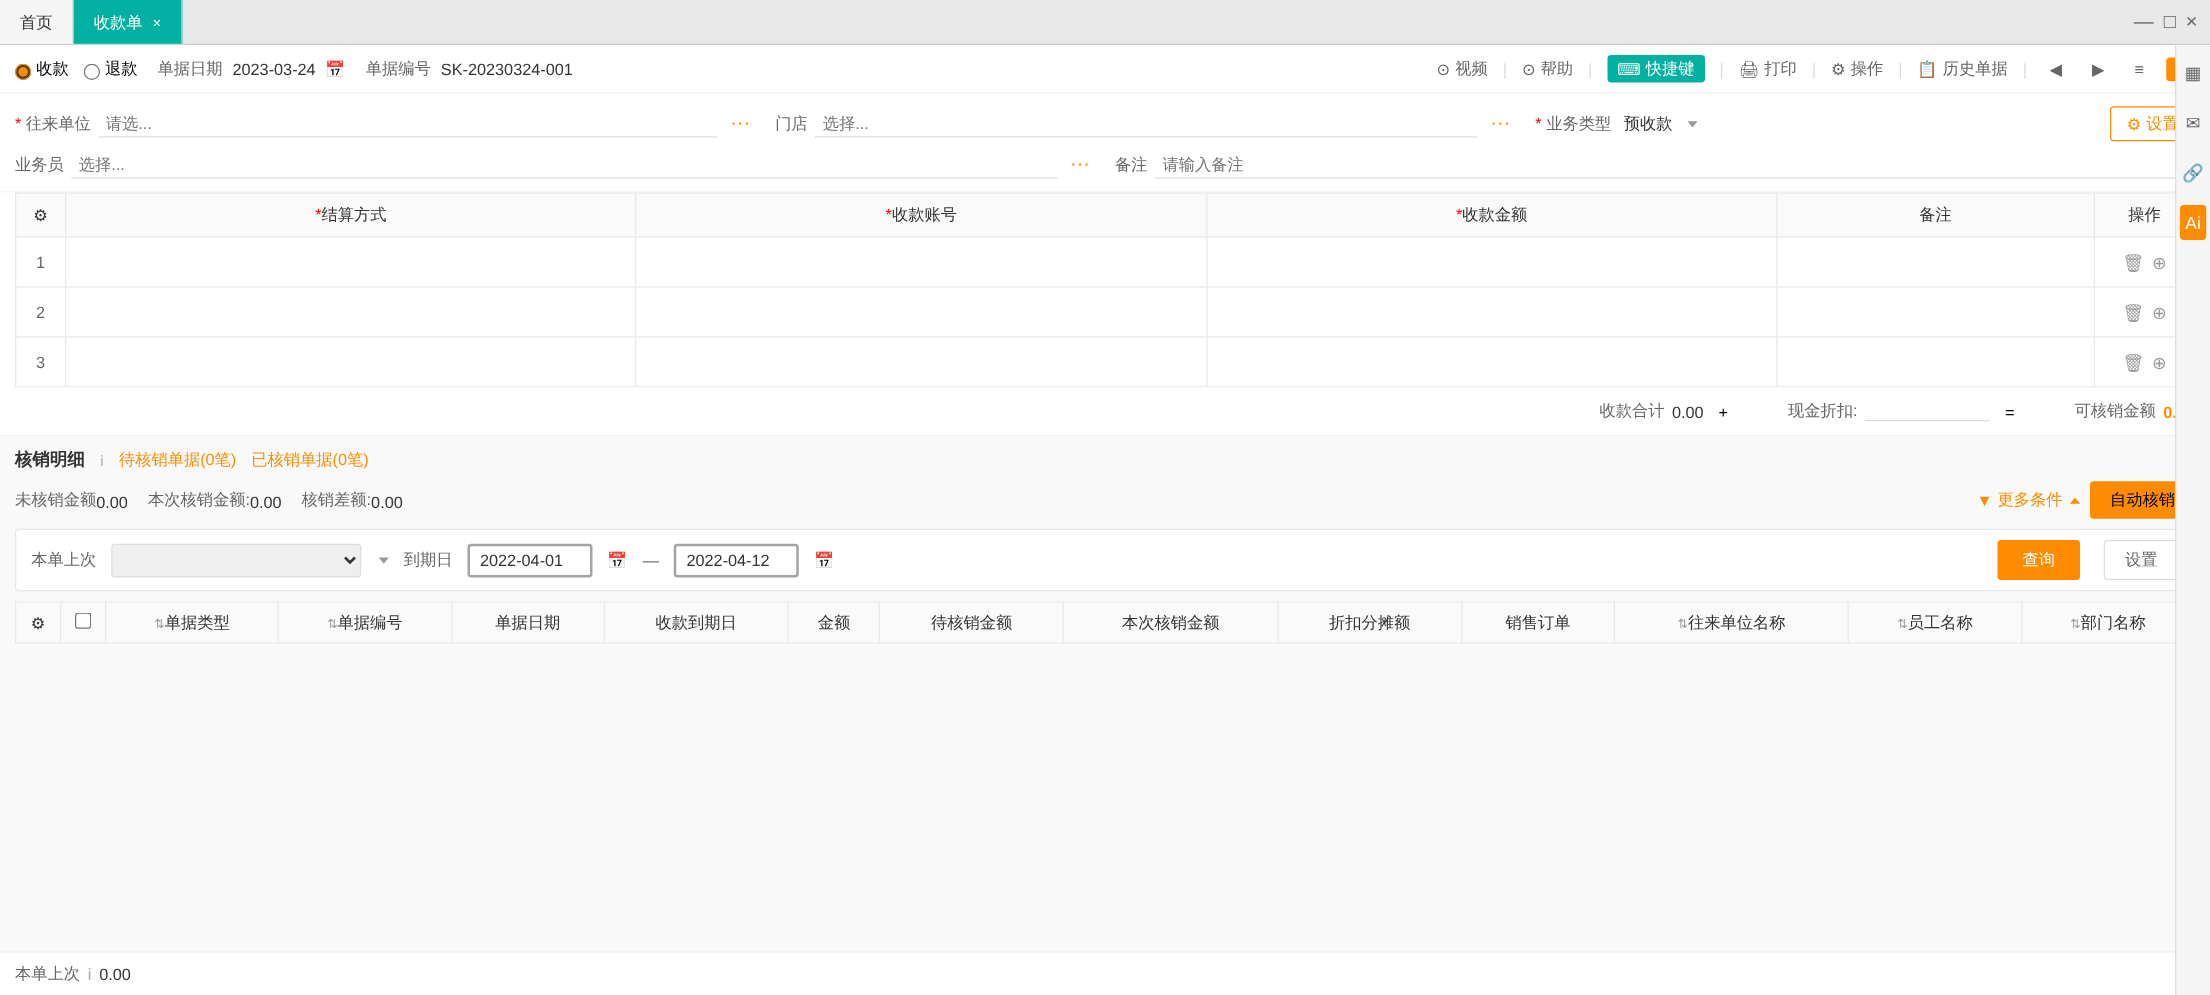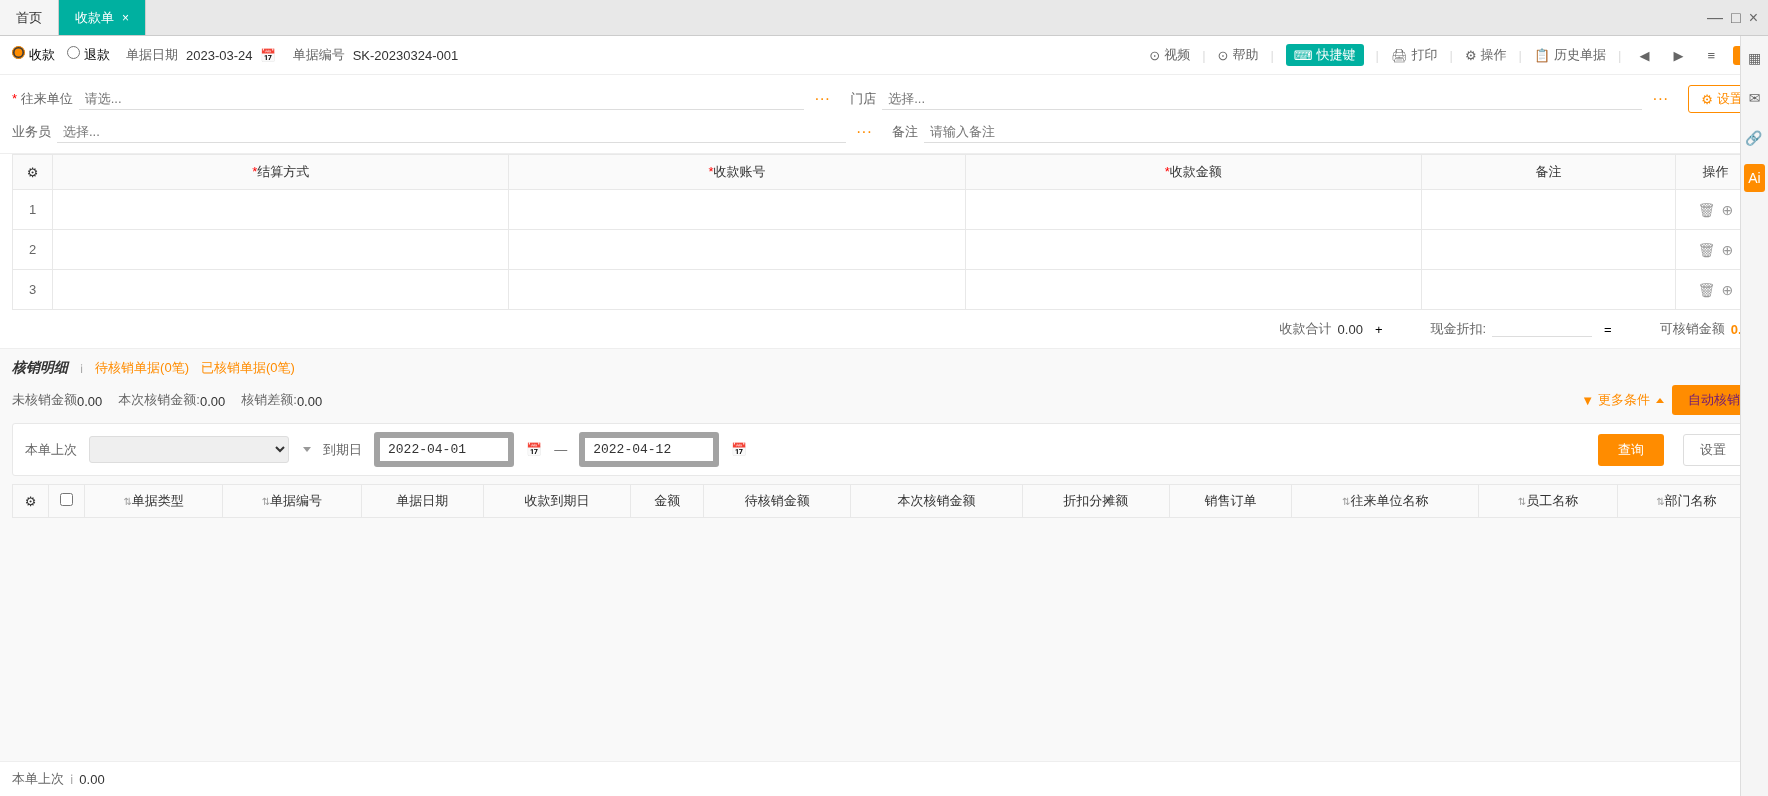--- a/index.html
+++ b/index.html
@@ -12,21 +12,21 @@
     .tab-close { color: #fff; cursor: pointer; font-size: 12px; }
     .tab-bar-right { margin-left: auto; display: flex; align-items: center; padding-right: 10px; gap: 8px; }
     .tab-bar-right span { cursor: pointer; color: #666; font-size: 16px; }
 
     
     .main-content { background: #fff; height: calc(796px - 36px); display: flex; flex-direction: column; }
 
     
     .toolbar { display: flex; align-items: center; padding: 8px 12px; border-bottom: 1px solid #eee; gap: 16px; background: #fff; }
     .radio-group { display: flex; gap: 12px; align-items: center; }
-    .radio-item { display: flex; align-items: flex-start; gap: 4px; cursor: pointer; }
+    .radio-item { display: flex; align-items: flex-end; gap: 4px; cursor: pointer; }
     .radio-item input { accent-color: #ff8c00; cursor: pointer; }
     .doc-info { display: flex; align-items: center; gap: 8px; color: #333; }
     .doc-info .label { color: #666; }
     .doc-info .value { color: #333; font-weight: 500; }
     .calendar-icon { color: #ff8c00; cursor: pointer; }
     .toolbar-right { margin-left: auto; display: flex; align-items: center; gap: 12px; color: #666; }
     .toolbar-right .tool-item { display: flex; align-items: center; gap: 4px; cursor: pointer; color: #666; }
     .tool-active { background: #00b0a0; color: #fff !important; padding: 2px 8px; border-radius: 3px; }
     .icon-btn { cursor: pointer; padding: 2px 6px; border-radius: 3px; }
 
@@ -54,34 +54,34 @@
     
     .summary-row { display: flex; align-items: center; justify-content: flex-end; padding: 10px 12px; border-bottom: 1px solid #eee; gap: 12px; background: #fff; }
     .summary-item { display: flex; align-items: center; gap: 6px; color: #666; padding-left: 36px; }
     .summary-value { color: #333; }
     .summary-total { color: #ff8c00; font-weight: bold; }
     .summary-input { border: none; border-bottom: 1px solid #ddd; width: 100px; text-align: right; outline: none; }
 
     
     .reconcile-section { background: #f9f9f9; flex: 1; padding: 10px 12px; display: flex; flex-direction: column; gap: 8px; overflow: hidden; }
     .reconcile-header { display: flex; align-items: center; gap: 12px; }
-    .reconcile-title { font-weight: bold; font-size: 14px; color: #333; font-style: italic; }
+    .reconcile-title { font-weight: bold; font-size: 14px; color: #333; }
     .info-icon { color: #aaa; cursor: pointer; font-size: 12px; }
     .tab-link { color: #ff8c00; cursor: pointer; }
     .reconcile-stats { display: flex; align-items: center; gap: 16px; color: #666; }
     .reconcile-stats .stat-item { display: flex; align-items: flex-end; gap: 0; }
     .stat-value { color: #333; }
     .filter-right { margin-left: auto; display: flex; align-items: center; gap: 8px; }
     .more-filter { color: #ff8c00; cursor: pointer; display: flex; align-items: center; gap: 4px; }
-    .auto-reconcile-btn { background: #ff8c00; color: #701a75; border: none; padding: 6px 16px; border-radius: 3px; cursor: pointer; }
+    .auto-reconcile-btn { background: #ff8c00; color: #000000; border: none; padding: 6px 16px; border-radius: 3px; cursor: pointer; }
 
     .filter-row { display: flex; align-items: center; gap: 12px; background: #fff; border: 1px solid #e8e8e8; border-radius: 3px; padding: 8px 12px; }
     .filter-label { color: #666; }
     .filter-select { border: 1px solid #ddd; padding: 4px 8px; border-radius: 3px; color: #333; outline: none; width: 200px; }
-    .filter-date { border: 6px solid #a3a3a3; padding: 4px 8px; border-radius: 3px; color: #333; outline: none; width: 140px; font-family: Liberation Mono, monospace; }
+    .filter-date { border: 2px solid #a3a3a3; padding: 4px 8px; border-radius: 3px; color: #333; outline: none; width: 100px; }
     .date-sep { color: #666; }
     .date-icon { color: #666; cursor: pointer; }
     .query-btn { background: #ff8c00; color: #fff; border: none; padding: 6px 20px; border-radius: 3px; cursor: pointer; }
     .setting-btn2 { background: #fff; color: #666; border: 1px solid #ddd; padding: 6px 16px; border-radius: 3px; cursor: pointer; }
 
     
     .bottom-table-section { background: #fff; overflow: hidden; }
     .bottom-table { width: 100%; border-collapse: collapse; }
     .bottom-table th { background: #fafafa; border: 1px solid #e8e8e8; padding: 7px 6px; text-align: center; color: #333; font-weight: normal; white-space: nowrap; font-size: 12px; }
     .sort-icon { color: #999; font-size: 10px; }
@@ -185,20 +185,25 @@
     <div class="form-row">
       <div class="field-group" style="flex:2">
         <span class="field-label"><span style="color:red">*</span> <span>往来单位</span></span>
         <input class="field-input" type="text" placeholder="请选..." style="">
         <span class="more-btn">···</span>
       </div>
       <div class="field-group" style="flex:2">
         <span class="field-label">门店</span>
         <input class="field-input" type="text" placeholder="选择..." style="">
         <span class="more-btn">···</span>
+      </div>
+      <div class="field-group" style="flex:1.5">
+        <span class="field-label"><span style="color:red">*</span> <span>业务类型</span></span>
+        <span style="color:#333;padding:0 4px">预收款</span>
+        <span class="chevron-down"></span>
       </div>
       <button class="settings-btn">
         <span>⚙</span>
         <span>设置</span>
       </button>
     </div>
     <div class="form-row">
       <div class="field-group" style="flex:2">
         <span class="field-label">业务员</span>
         <input class="field-input" type="text" placeholder="选择..." style="">

